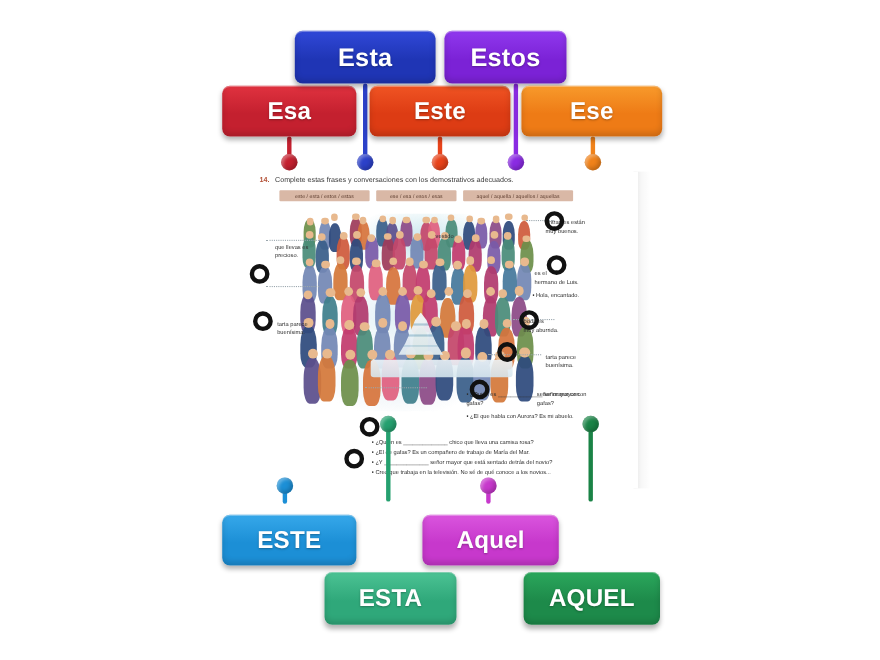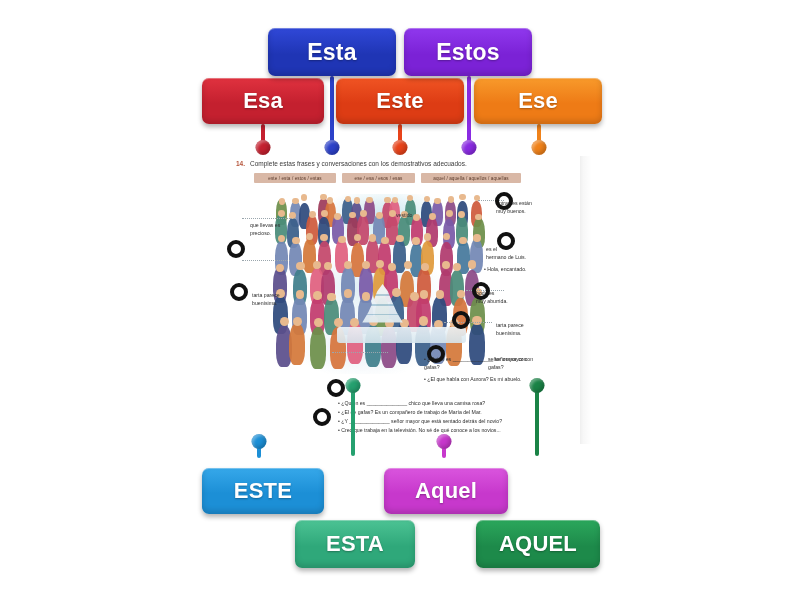--- a/index.html
+++ b/index.html
@@ -405,21 +405,21 @@
   <div id="labels-layer">
       <div class="label" style="left: 202px; top: 78px; width: 122px; height: 46px; font-size: 22px; background: linear-gradient(rgb(224, 50, 63) 0%, rgb(196, 32, 47) 55%, rgb(196, 32, 47) 100%);">
         <span>Esa</span>
       </div>
       <div class="label" style="left: 268px; top: 28px; width: 128px; height: 48px; font-size: 23px; background: linear-gradient(rgb(48, 72, 216) 0%, rgb(31, 53, 181) 55%, rgb(31, 53, 181) 100%);">
         <span>Esta</span>
       </div>
       <div class="label" style="left: 336px; top: 78px; width: 128px; height: 46px; font-size: 22px; background: linear-gradient(rgb(240, 84, 35) 0%, rgb(221, 60, 20) 55%, rgb(221, 60, 20) 100%);">
         <span>Este</span>
       </div>
-      <div class="label" style="left: 404px; top: 28px; width: 128px; height: 48px; font-size: 23px; background: linear-gradient(rgb(144, 56, 238) 0%, rgb(123, 34, 214) 55%, rgb(123, 34, 214) 100%); align-items: center;">
+      <div class="label" style="left: 404px; top: 28px; width: 111px; height: 48px; font-size: 23px; background: linear-gradient(rgb(144, 56, 238) 0%, rgb(123, 34, 214) 55%, rgb(123, 34, 214) 100%); align-items: center;">
         <span>Estos</span>
       </div>
       <div class="label" style="left: 474px; top: 78px; width: 128px; height: 46px; font-size: 22px; background: linear-gradient(rgb(248, 154, 43) 0%, rgb(238, 123, 22) 55%, rgb(238, 123, 22) 100%);">
         <span>Ese</span>
       </div>
       <div class="label" style="left: 202px; top: 468px; width: 122px; height: 46px; font-size: 22px; background: linear-gradient(rgb(54, 168, 234) 0%, rgb(28, 143, 214) 55%, rgb(28, 143, 214) 100%);">
         <span>ESTE</span>
       </div>
       <div class="label" style="left: 295px; top: 520px; width: 120px; height: 48px; font-size: 22px; background: linear-gradient(rgb(76, 195, 148) 0%, rgb(47, 168, 122) 55%, rgb(47, 168, 122) 100%);">
         <span>ESTA</span>

